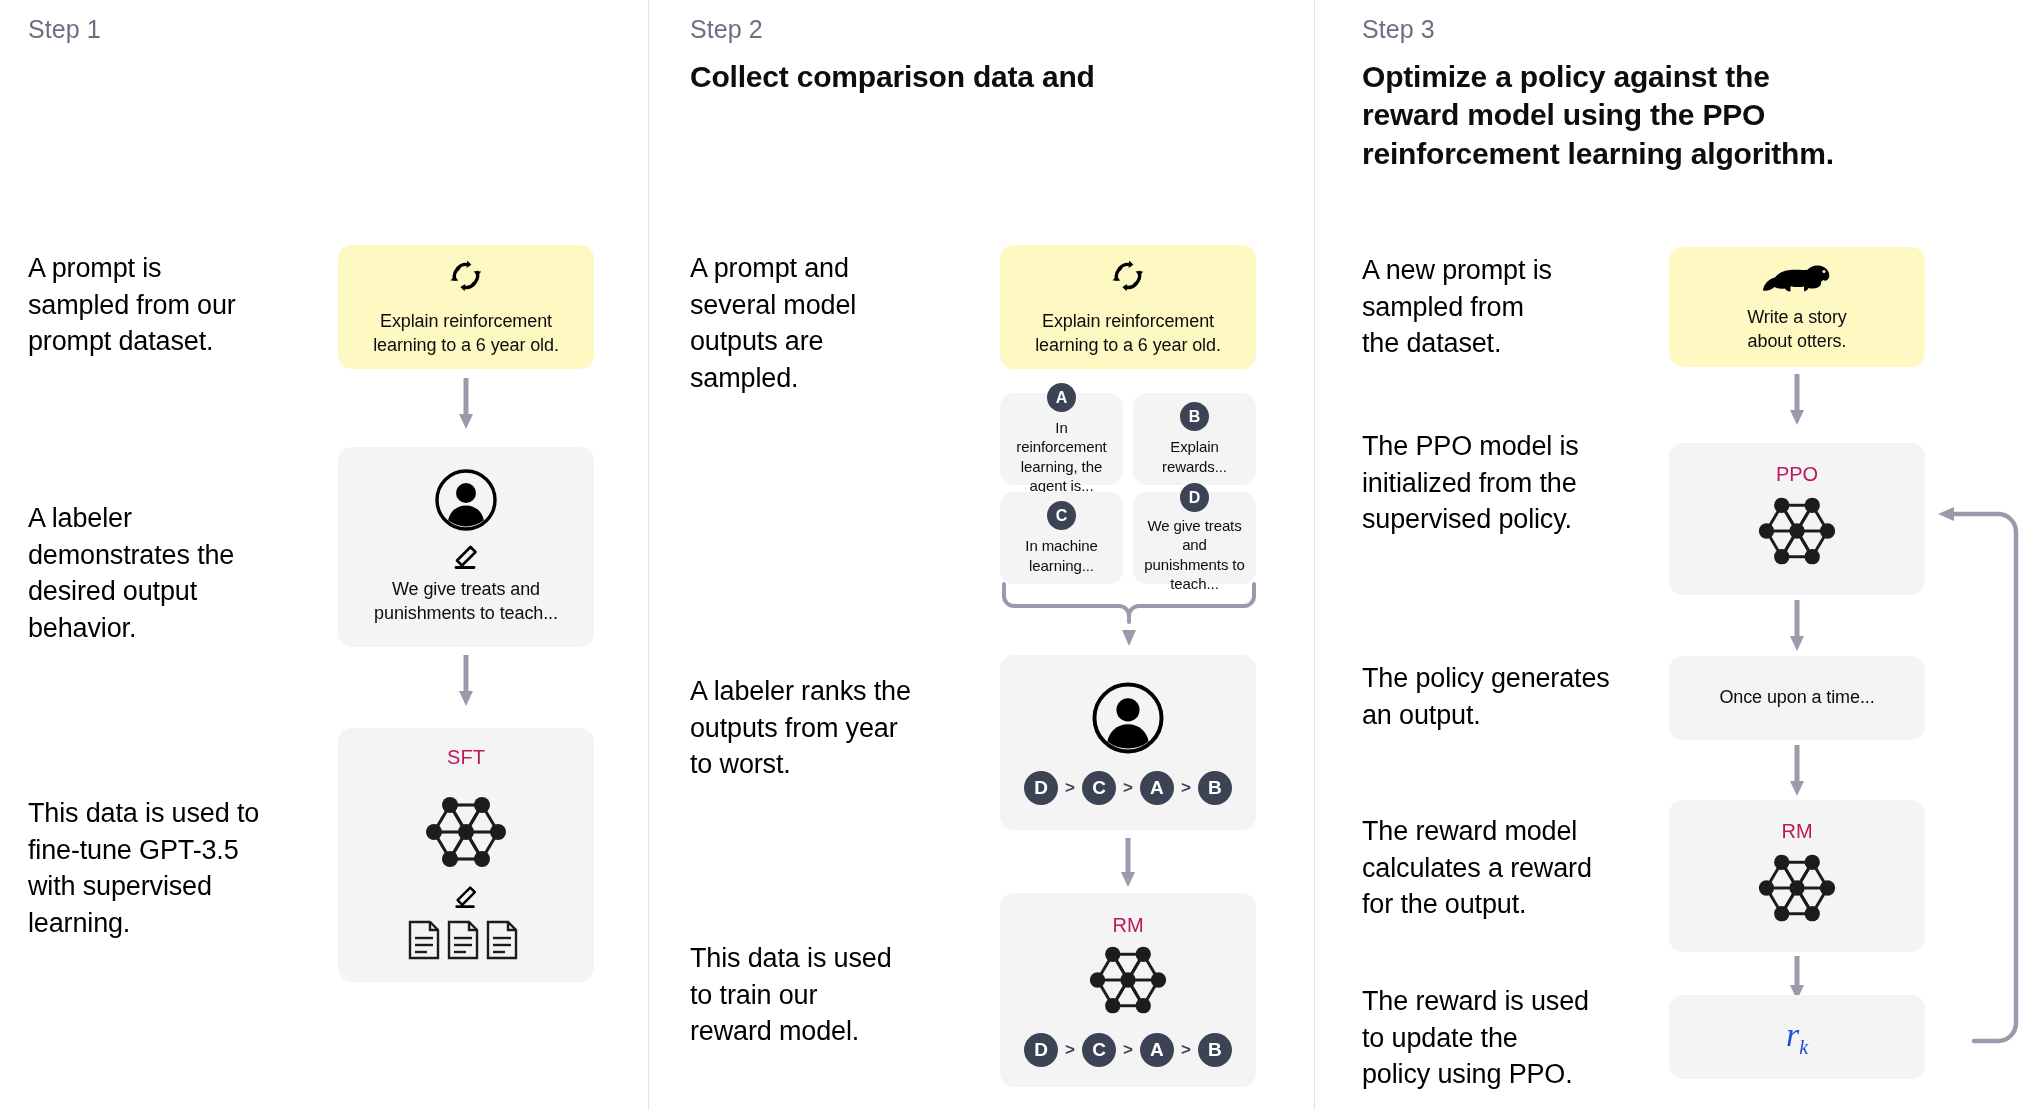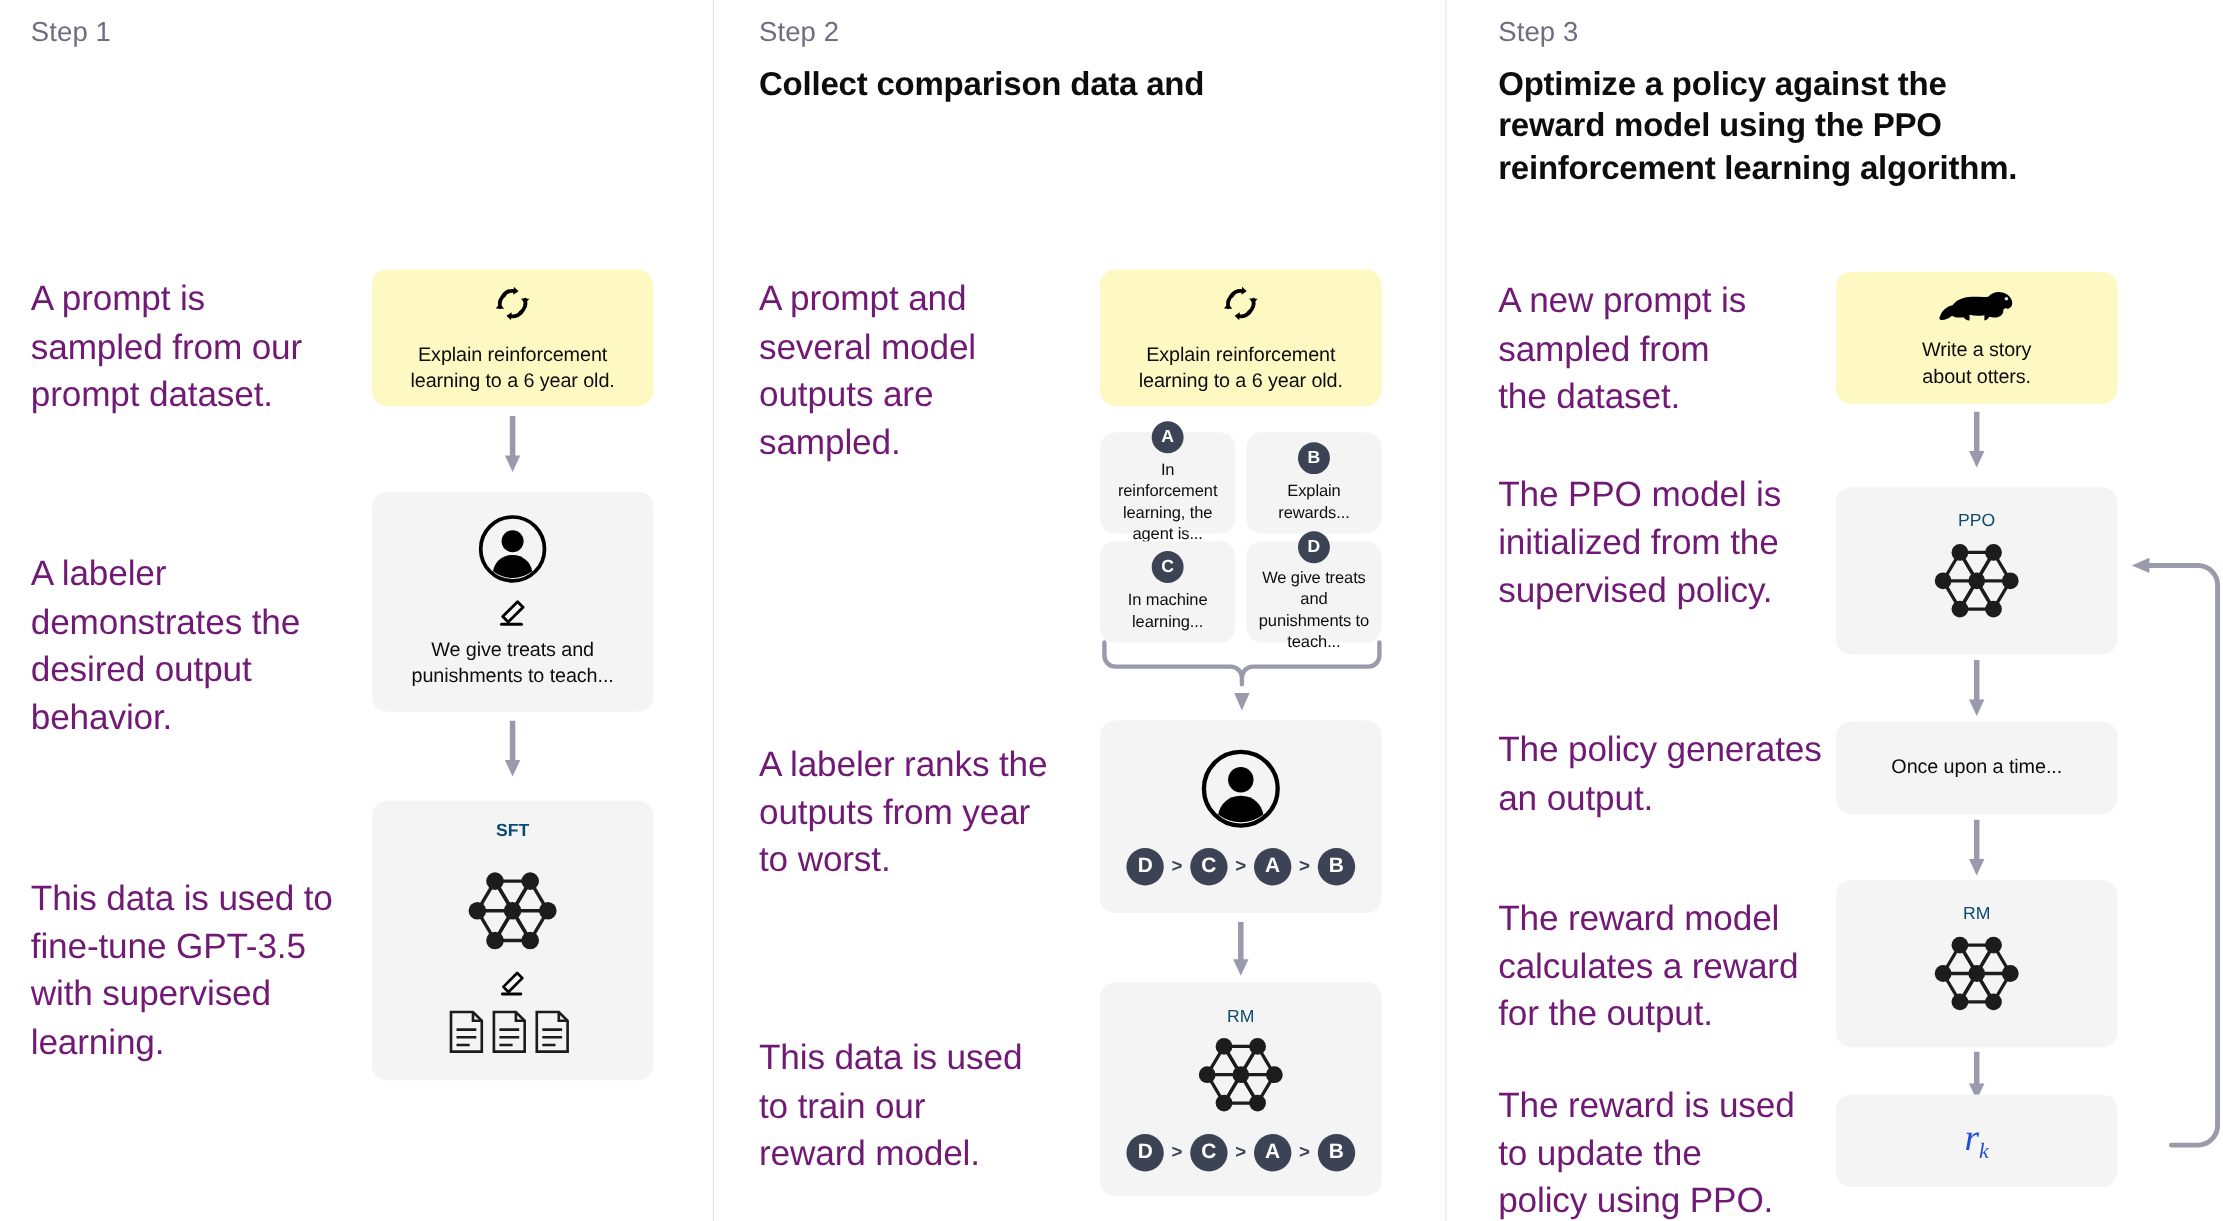--- a/index.html
+++ b/index.html
@@ -51,23 +51,23 @@
     font-size: 30px;
     font-weight: 700;
     line-height: 1.28;
     letter-spacing: -0.2px;
     color: #0d0d0d;
   }
 
   
   .desc {
     position: absolute;
-    font-size: 32px;
+    font-size: 27px;
     line-height: 1.36;
-    color: #701a75;
+    color: #000000;
     letter-spacing: -0.15px;
   }
 
   
   .card {
     position: absolute;
     border-radius: 14px;
     background: #f4f4f4;
     display: flex;
     flex-direction: column;
@@ -78,22 +78,22 @@
 
   .card-text {
     font-size: 18px;
     line-height: 1.32;
     text-align: center;
     color: #0d0d0d;
     padding: 0 10px;
     letter-spacing: -0.1px;
   }
   .card-label {
-    font-size: 16px;
-    color: #0c4a6e;
+    font-size: 20px;
+    color: #be185d;
     text-align: left;
     letter-spacing: 0px;
   }
   .card-text.small { font-size: 15px; line-height: 1.28; }
 
   
   .badge {
     width: 34px; height: 34px;
     border-radius: 50%;
     background: #3c4354;
@@ -223,21 +223,21 @@
     </div>
 
     <div class="arrow" style="left:458px; top:655px;">
       <svg width="16" height="52" viewBox="0 0 16 52">
         <line x1="8" y1="0" x2="8" y2="38" stroke="#9a9aad" stroke-width="5"></line>
         <path d="M1 36 L15 36 L8 51 Z" fill="#9a9aad"></path>
       </svg>
     </div>
 
     <div class="card" style="left:338px; top:728px; width:256px; height:254px;">
-      <div class="card-label" style="margin-bottom:20px;font-weight:bold;">SFT</div>
+      <div class="card-label" style="margin-bottom:20px;">SFT</div>
       <span class="icon">
         <svg width="108" height="86" viewBox="0 0 108 86">
           <g stroke="#1c1c1c" stroke-width="3.1">
             <line x1="22" y1="43" x2="38" y2="16"></line>
             <line x1="22" y1="43" x2="38" y2="70"></line>
             <line x1="22" y1="43" x2="54" y2="43"></line>
             <line x1="38" y1="16" x2="70" y2="16"></line>
             <line x1="38" y1="16" x2="54" y2="43"></line>
             <line x1="38" y1="16" x2="70" y2="70"></line>
             <line x1="38" y1="70" x2="70" y2="70"></line>

